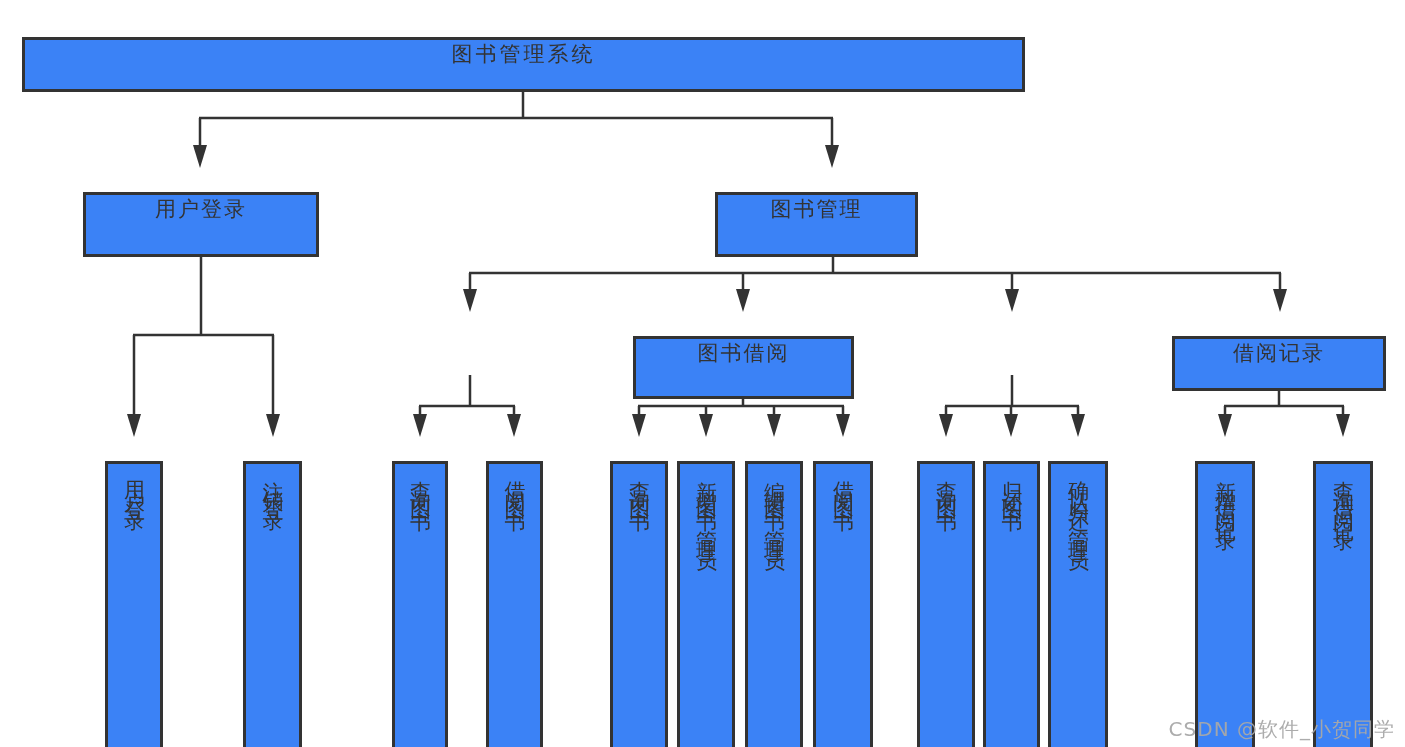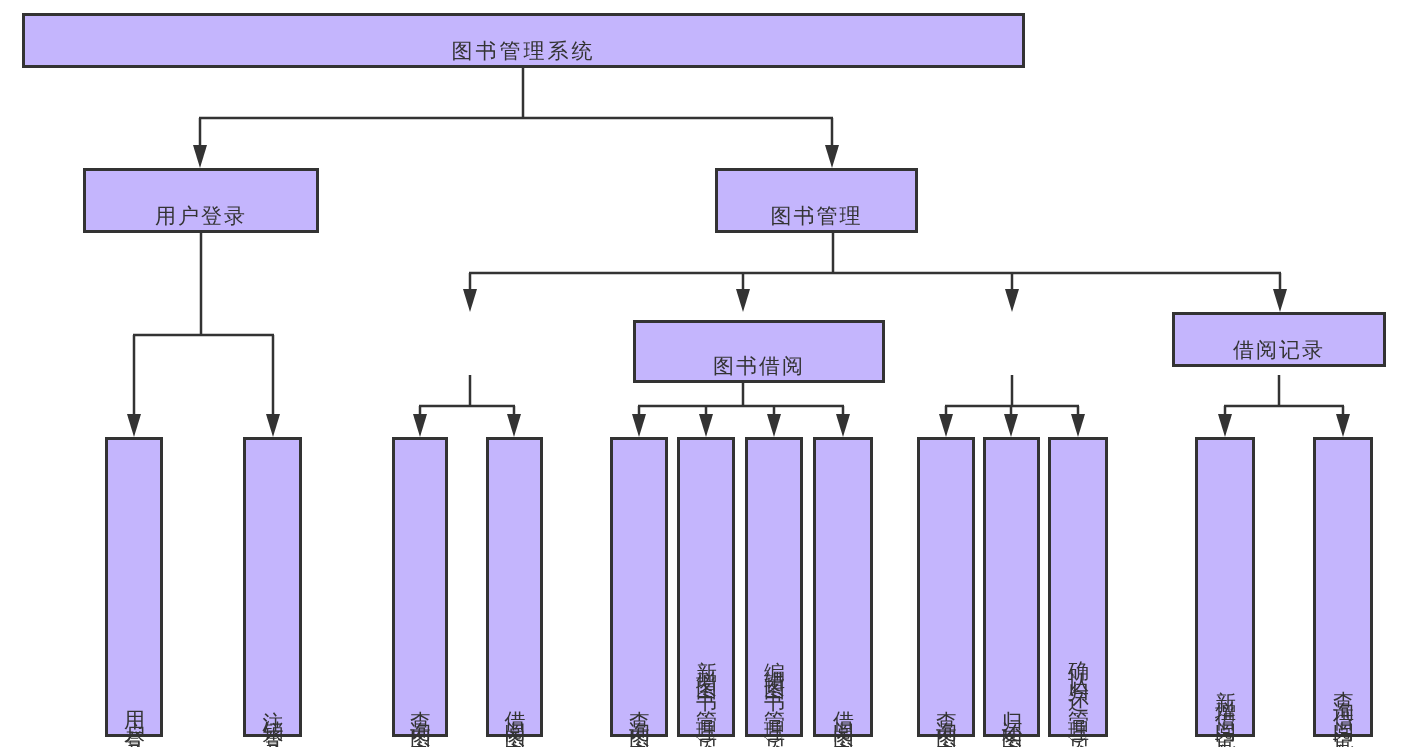--- a/index.html
+++ b/index.html
@@ -18,25 +18,26 @@
   #connectors {
     position: absolute;
     left: 0;
     top: 0;
     pointer-events: none;
   }
   .node {
     position: absolute;
     box-sizing: border-box;
     border: 3px solid #333333;
-    background: #c4b5fd;
+    background: #3b82f6;
     display: flex;
-    align-items: flex-end;
+    align-items: flex-start;
     justify-content: center;
     color: #333333;
+    margin-top: 24px;
   }
   .node.h span {
     font-size: 21px;
     letter-spacing: 2px;
     white-space: nowrap;
   }
   .node.root span {
     font-size: 21px;
     letter-spacing: 3px;
   }
@@ -135,21 +136,21 @@
     <span>图书管理系统</span>
   </div>
 
   <div class="node h" style="left:83px;top:168px;width:236px;height:65px">
     <span>用户登录</span>
   </div>
   <div class="node h" style="left:715px;top:168px;width:203px;height:65px">
     <span>图书管理</span>
   </div>
 
-  <div class="node h" style="left:633px;top:320px;width:252px;height:63px">
+  <div class="node h" style="left:633px;top:312px;width:221px;height:63px">
     <span>图书借阅</span>
   </div>
   <div class="node h" style="left:1172px;top:312px;width:214px;height:55px">
     <span>借阅记录</span>
   </div>
 
   <div class="node v" style="left:105px;top:437px;width:58px;height:300px">
     <span>用户登录</span>
   </div>
   <div class="node v" style="left:243px;top:437px;width:59px;height:300px">
@@ -186,14 +187,15 @@
     <span>确认归还（管理员）</span>
   </div>
 
   <div class="node v" style="left:1195px;top:437px;width:60px;height:300px">
     <span>新增借阅记录</span>
   </div>
   <div class="node v" style="left:1313px;top:437px;width:60px;height:300px">
     <span>查询借阅记录</span>
   </div>
 
+  <div class="watermark">CSDN @软件_小贺同学</div>
 
 </div>
 
 </body></html>

